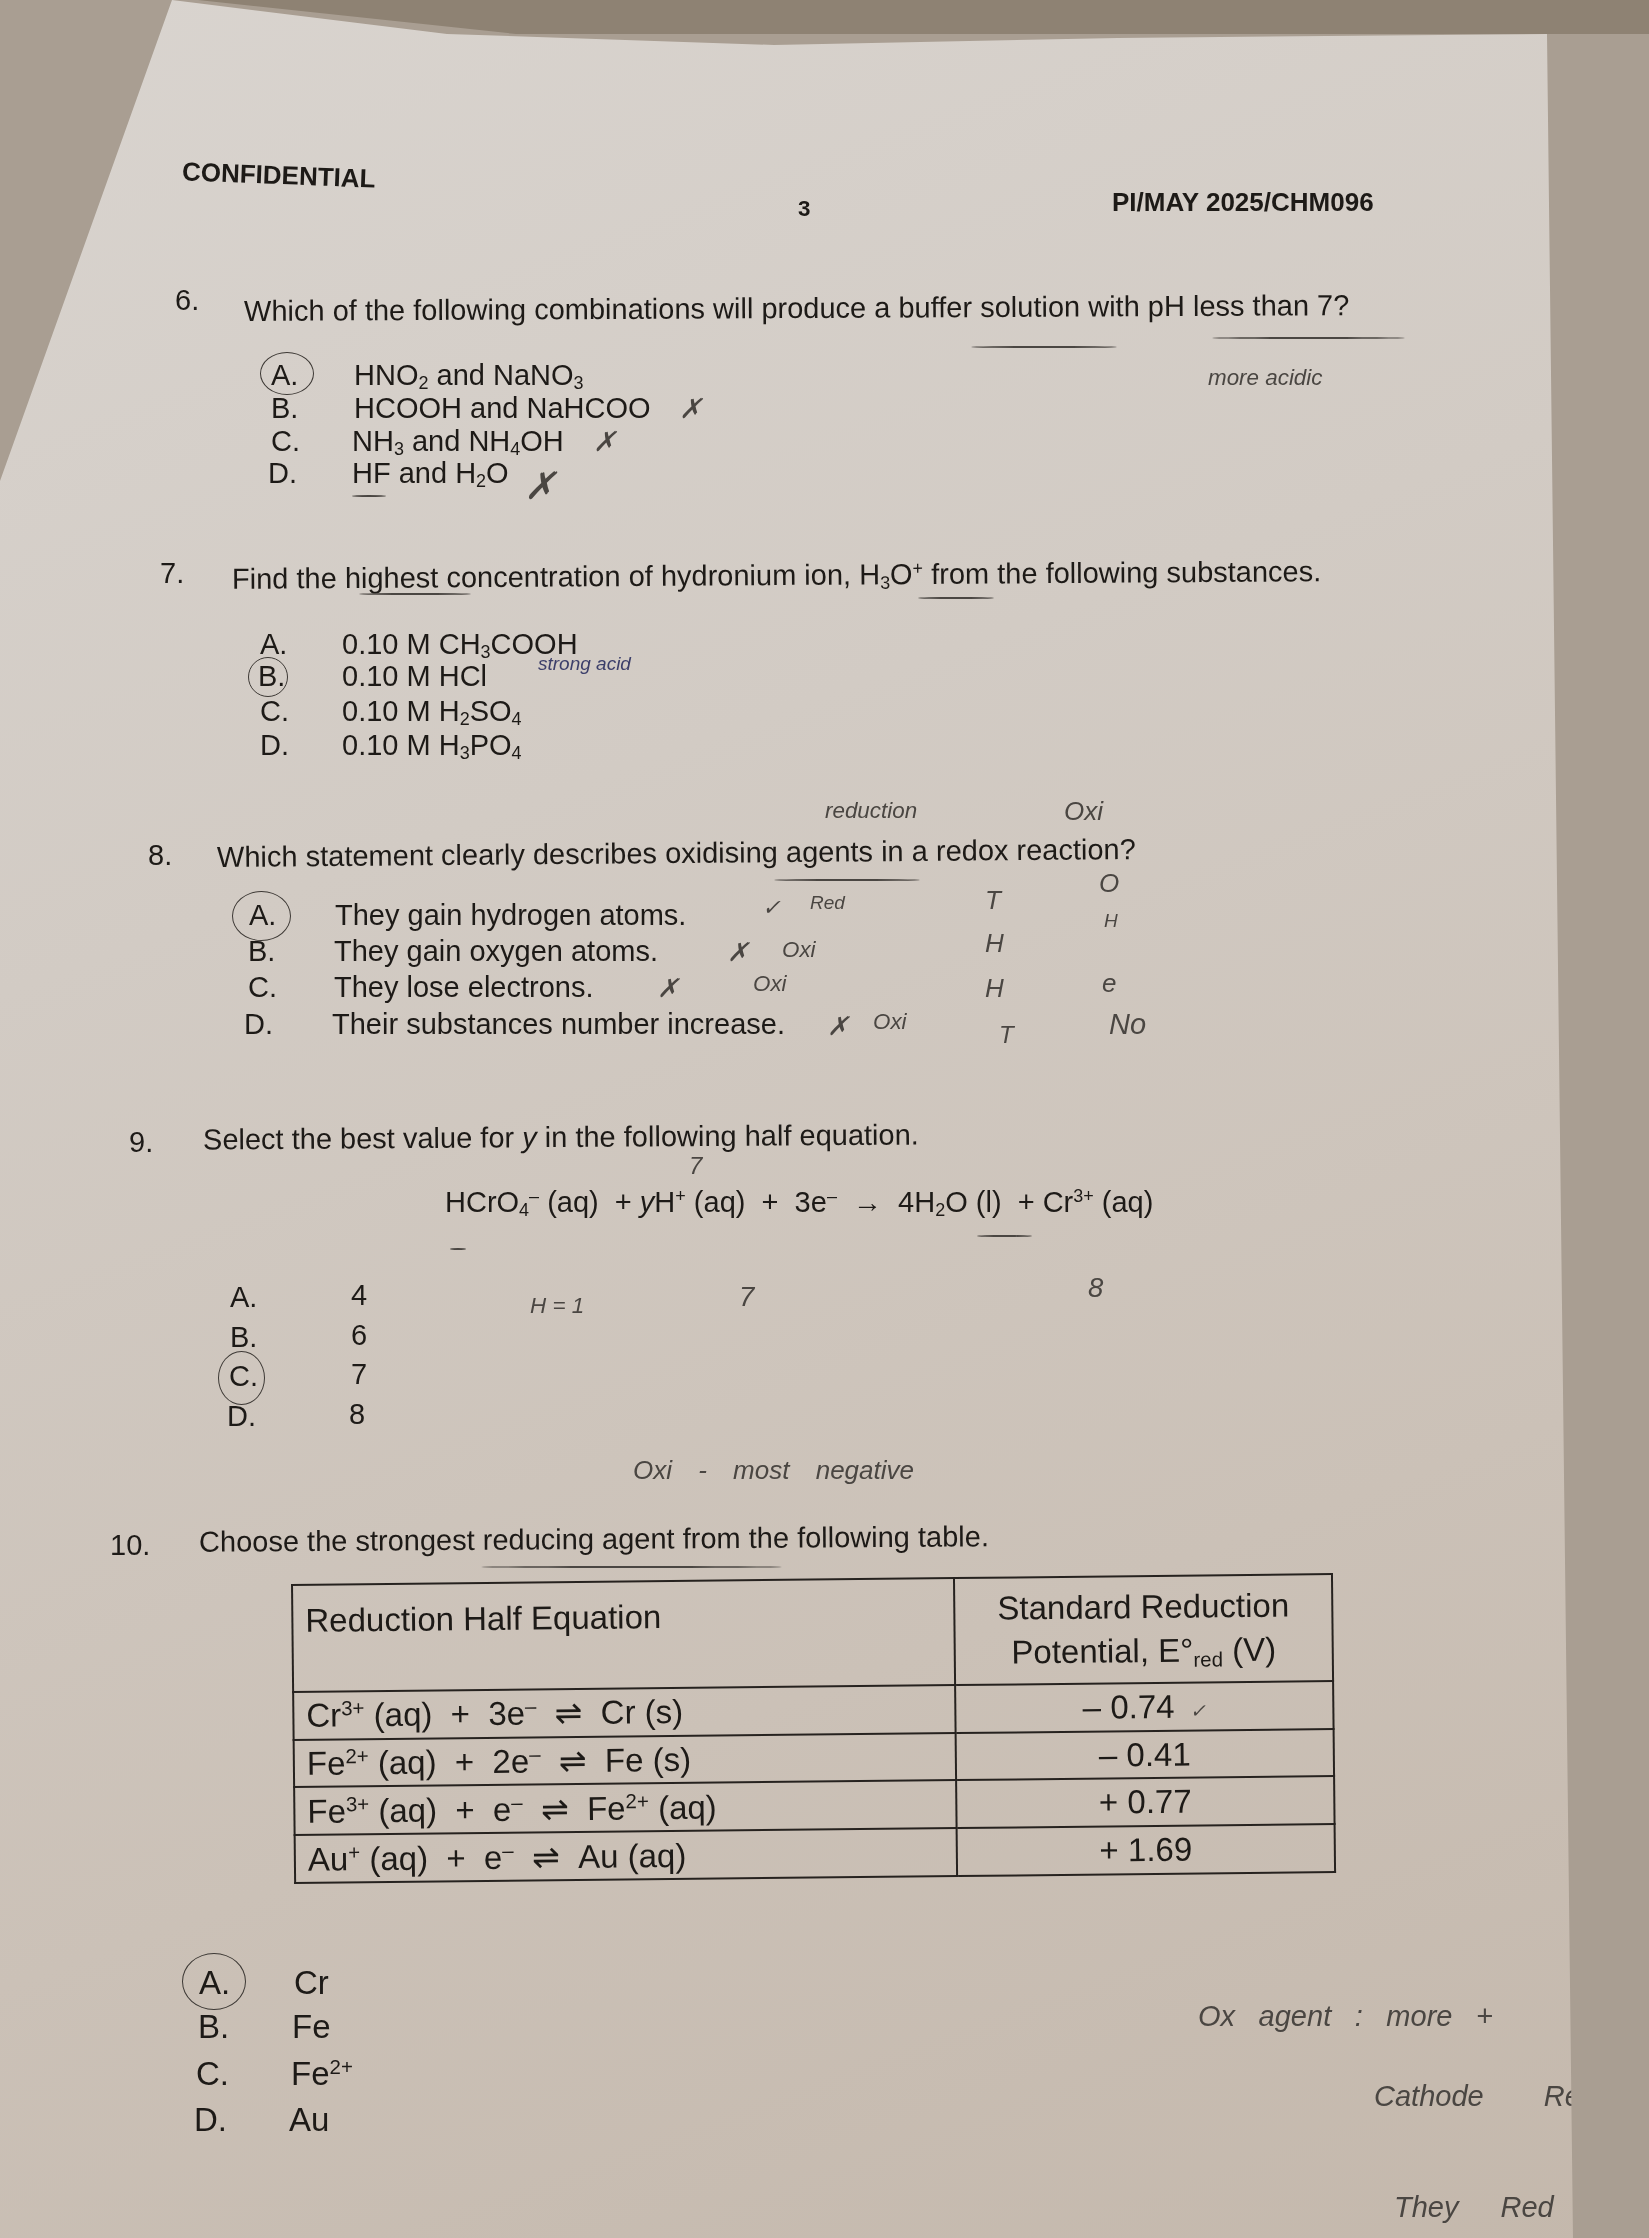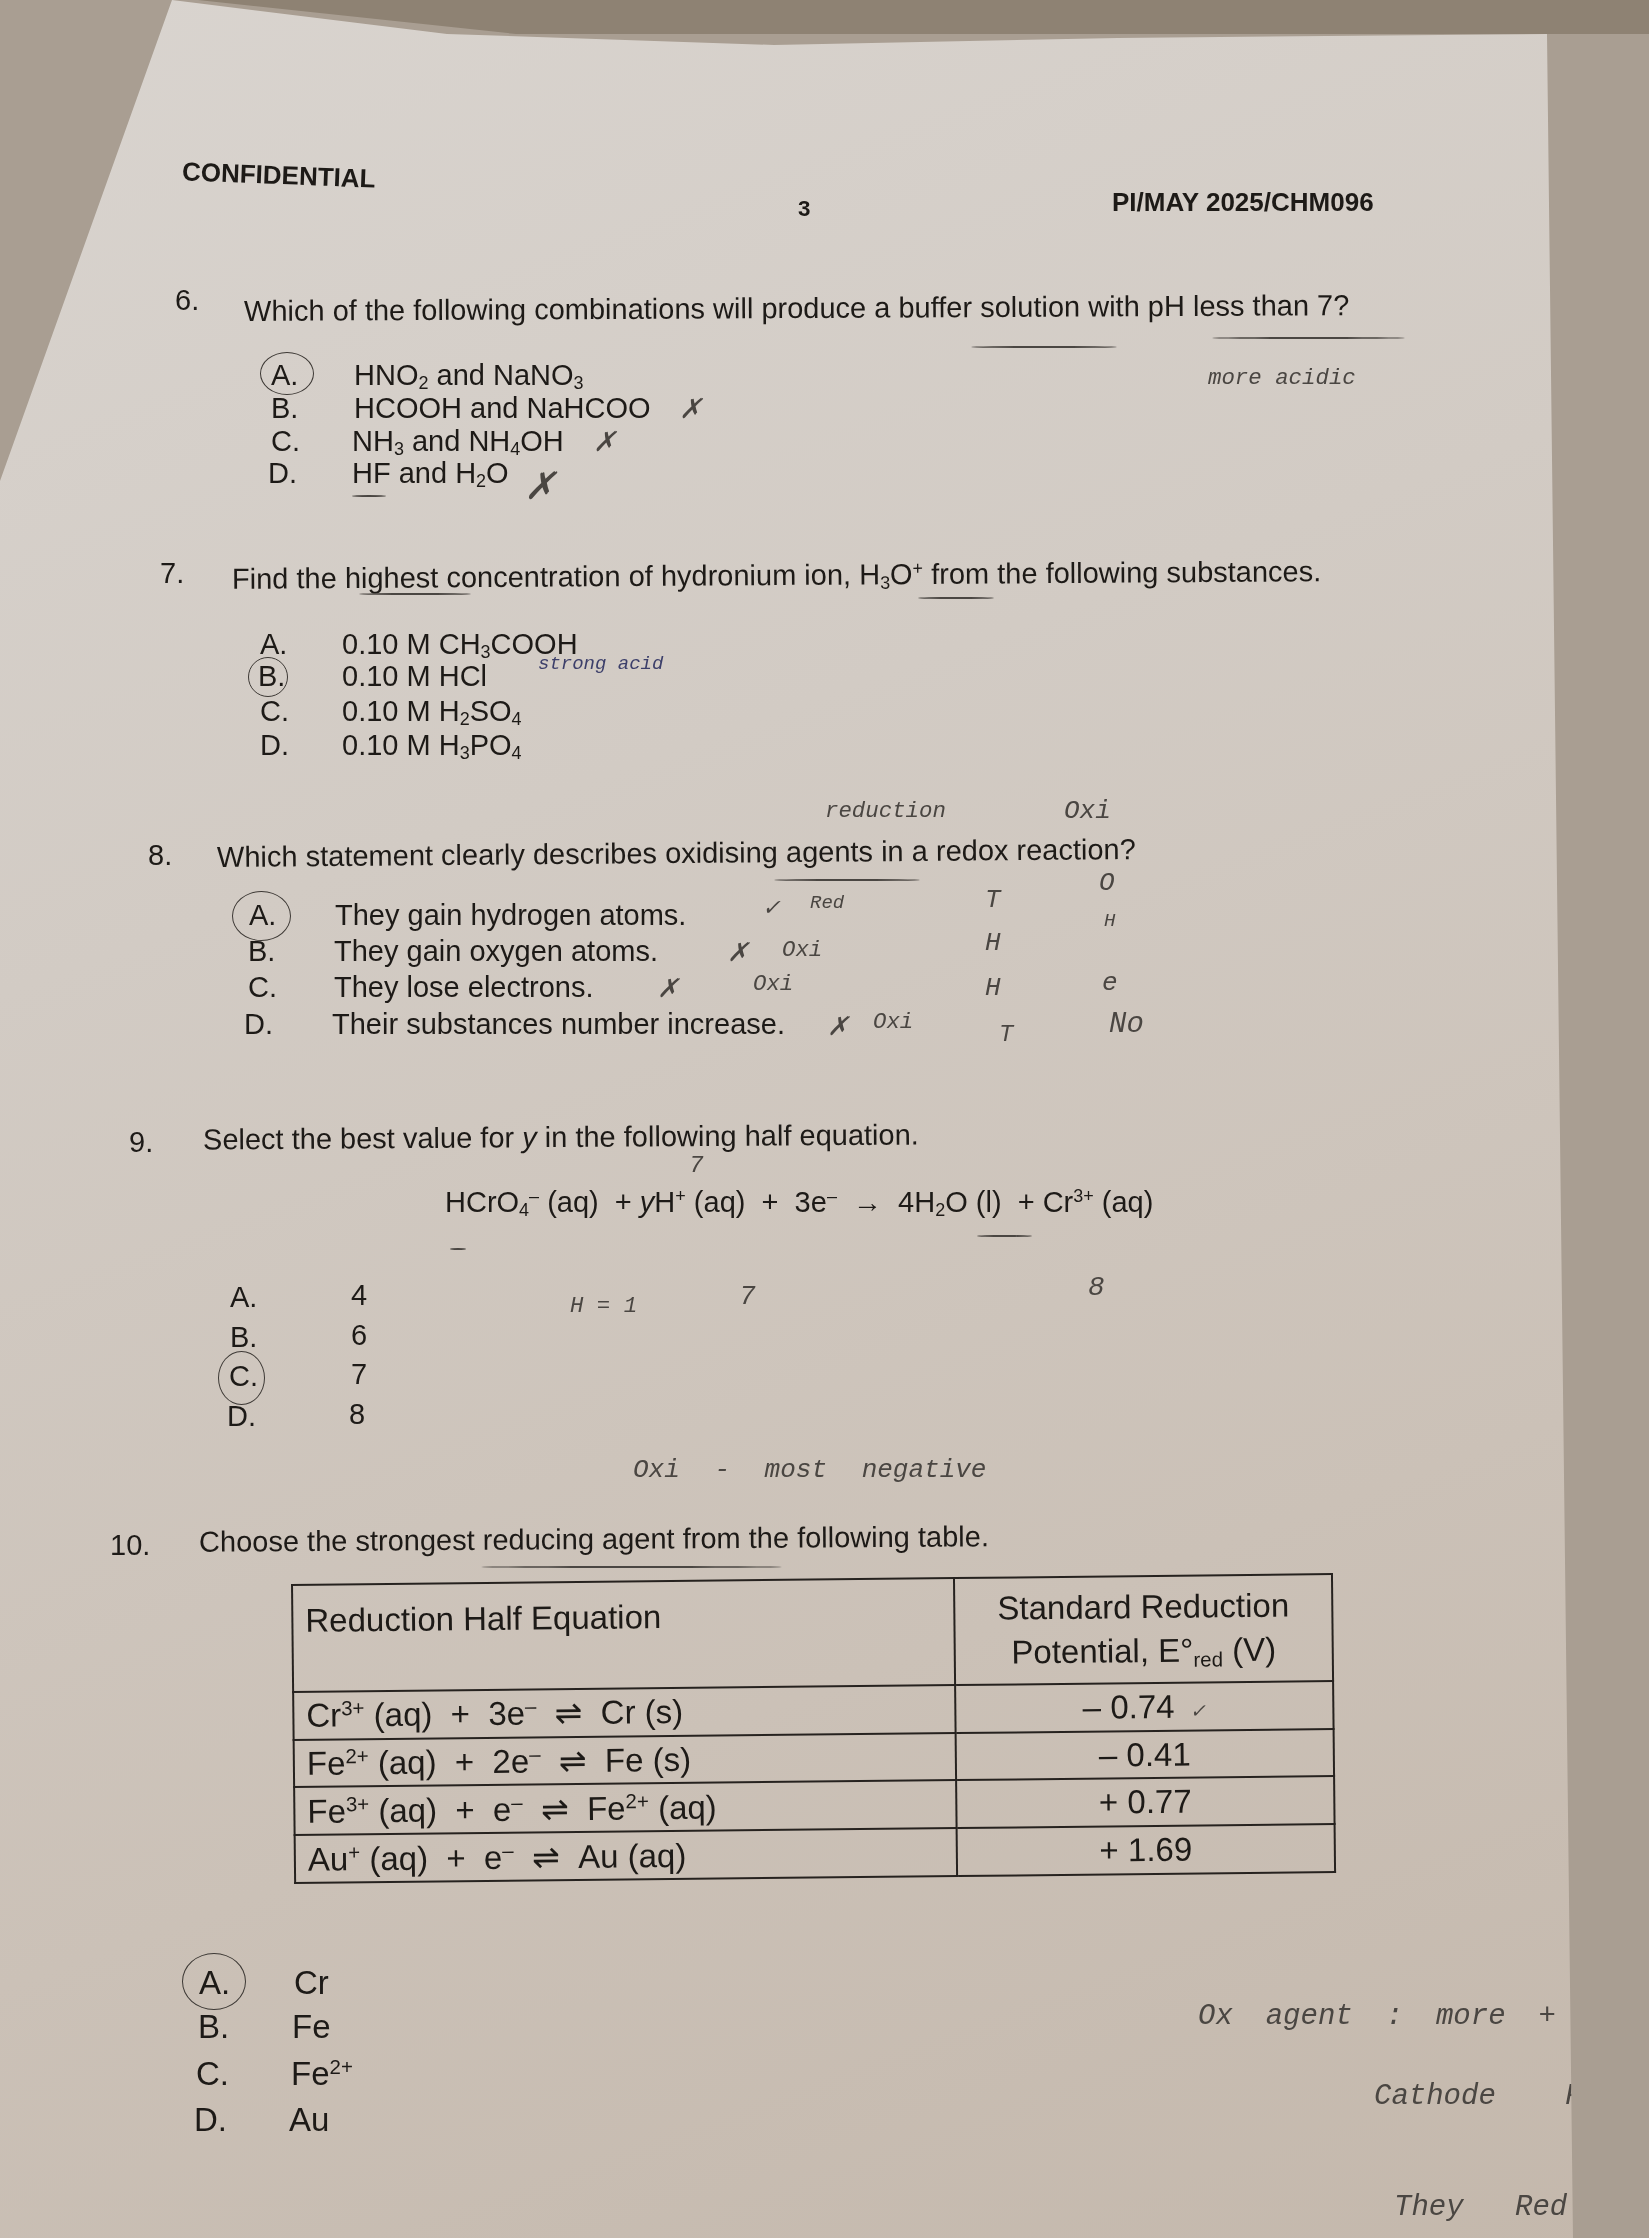--- a/index.html
+++ b/index.html
@@ -19,21 +19,21 @@
     background:linear-gradient(160deg,#d9d4cf 0%,#d2cbc4 35%,#cbc1b7 70%,#c4b8ac 100%);
     clip-path: polygon(172px 0, 447px 34px, 774px 45px, 1118px 38px, 1547px 34px, 1573px 2239px, 0 2239px, 0 481px);
   }
   .abs { position:absolute; white-space:nowrap; }
   .hdr { font-weight:bold; font-size:26px; }
   .q { font-size:29px; }
   .opt { font-size:29px; }
   .num { font-size:29px; }
   sub { font-size:0.62em; vertical-align:-0.25em; }
   sup { font-size:0.62em; vertical-align:0.55em; }
-  .hand { font-family:Liberation Mono, monospace; color:#4a4642; font-size:22.4px; font-style:italic; }
+  .hand { font-family:Liberation Sans, sans-serif; color:#4a4642; font-size:22.4px; font-style:italic; }
   .hand-blue { color:#3c3f6a; }
   .circle {
     position:absolute; border:1.7px solid #3d3935; border-radius:50%;
   }
   .uline { position:absolute; height:0; border-top:2.6px solid #4a4642; border-radius:50%; }
   table.pot {
     position:absolute; left:291px; top:1584px;
     border-collapse:collapse; font-size:33px;
     transform:rotate(-0.6deg); transform-origin:left top;
   }
@@ -147,21 +147,21 @@
     <div class="abs opt" style="left:230px;top:1281px;">A.</div>
     <div class="abs opt" style="left:351px;top:1279px;">4</div>
     <div class="abs opt" style="left:230px;top:1321px;">B.</div>
     <div class="abs opt" style="left:351px;top:1319px;">6</div>
     <div class="abs opt" style="left:229px;top:1360px;">C.</div>
     <div class="circle" style="left:218px;top:1351px;width:45px;height:52px;"></div>
     <div class="abs opt" style="left:351px;top:1358px;">7</div>
     <div class="abs opt" style="left:227px;top:1400px;">D.</div>
     <div class="abs opt" style="left:349px;top:1398px;">8</div>
 
-    <div class="abs hand" style="left:530px;top:1293px;margin-left:40px;">H = 1</div>
+    <div class="abs hand" style="left:530px;top:1293px;">H = 1</div>
     <div class="abs hand" style="left:739px;top:1281px;font-size:27.5px;">7</div>
     <div class="abs hand" style="left:1088px;top:1272px;font-size:27.5px;">8</div>
   </div>
 
   <div>
     <div class="abs hand" style="left:633px;top:1455px;font-size:26px;word-spacing:19px;text-align:center;">Oxi - most negative</div>
     <div class="abs num" style="left:110px;top:1529px;">10.</div>
     <div class="abs q" style="left:199px;top:1523px;transform:rotate(-0.4deg);">Choose the strongest reducing agent from the following table.</div>
     <div class="uline" style="left:481px;top:1566px;width:301px;"></div>
 

